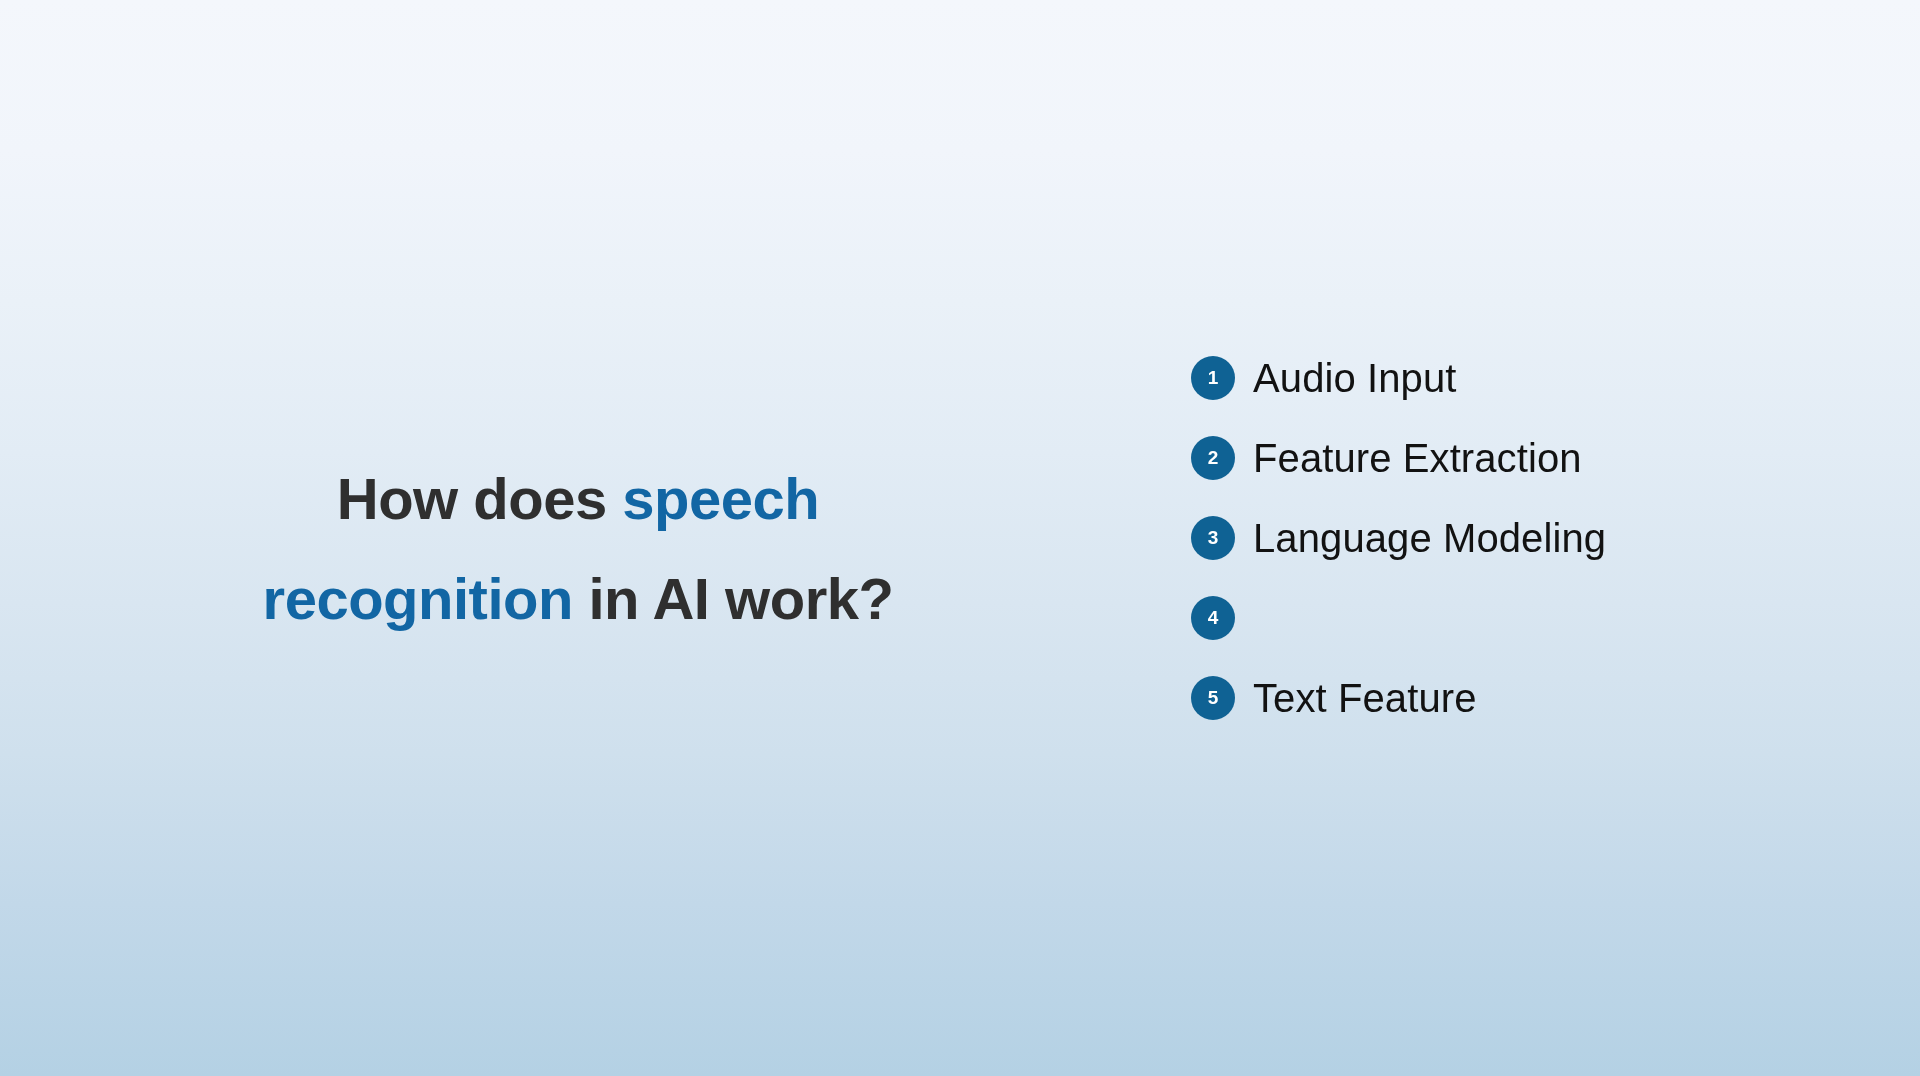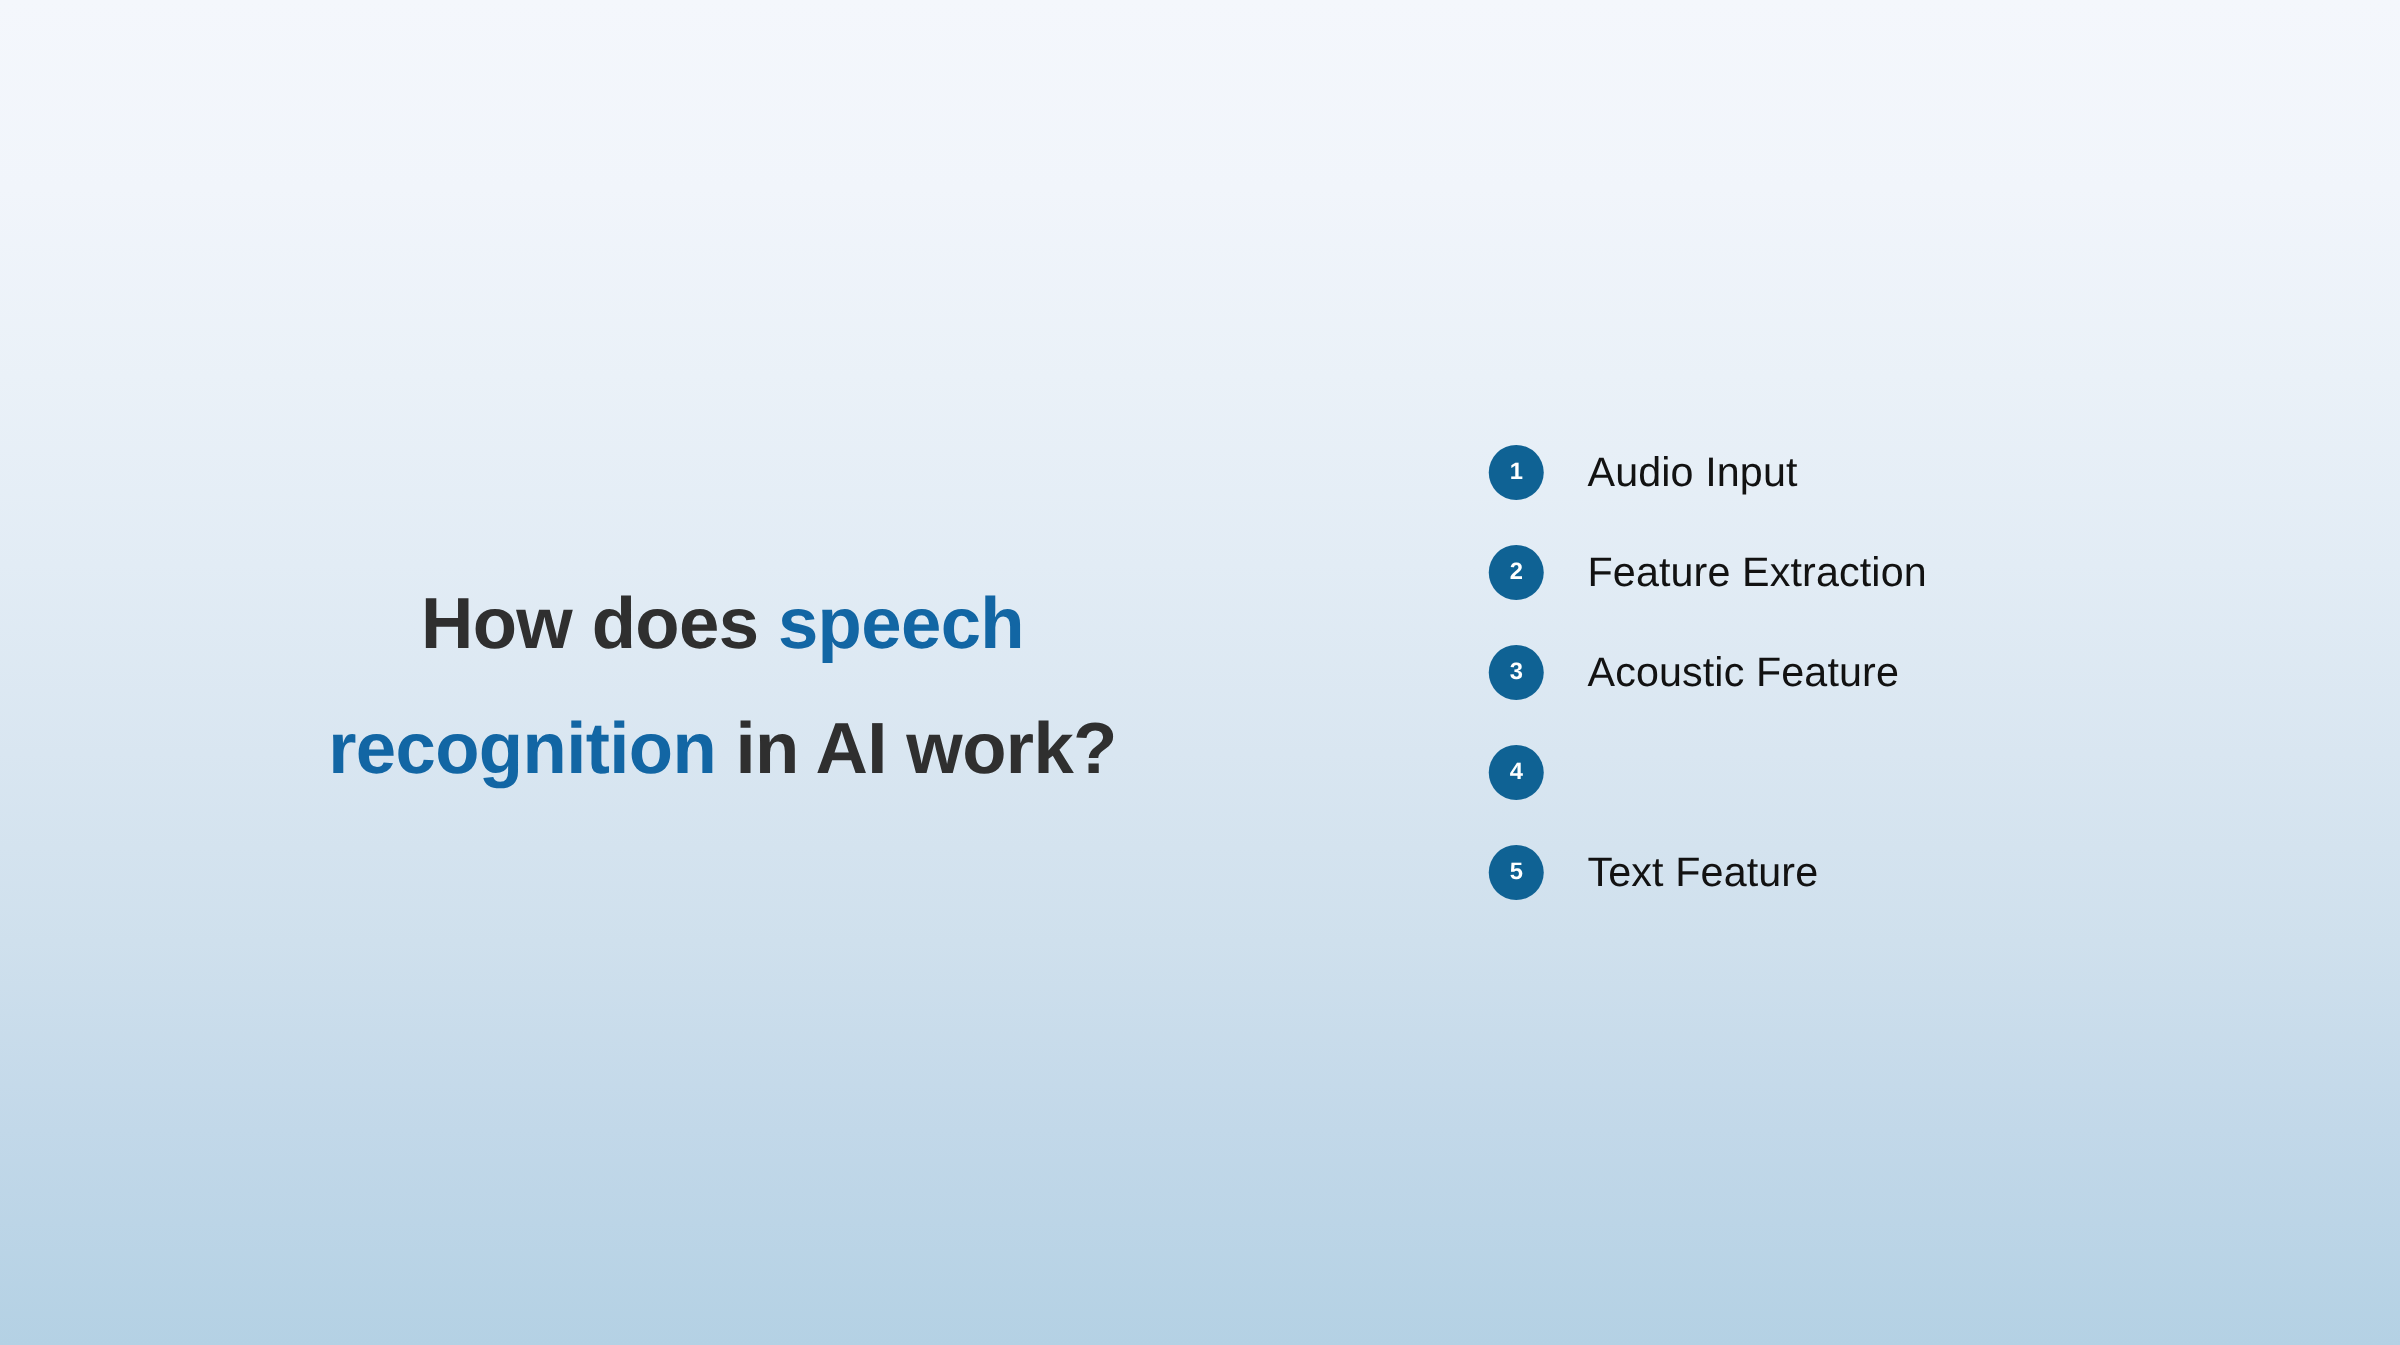--- a/index.html
+++ b/index.html
@@ -80,23 +80,23 @@
     background: #0f6294;
     color: #ffffff;
     font-family: "Liberation Sans", "DejaVu Sans", sans-serif;
     font-size: 19px;
     font-weight: 700;
     line-height: 44px;
     text-align: center;
     box-sizing: border-box;
   }
   .step-label {
-    margin-left: 35px;
+    margin-left: 18px;
     font-family: "Liberation Sans", "DejaVu Sans", sans-serif;
-    font-size: 33px;
+    font-size: 40px;
     font-weight: 300;
     color: #121212;
     letter-spacing: 0.1px;
     white-space: nowrap;
     line-height: 44px;
   }
 </style>
 </head>
 <body>
 
@@ -120,21 +120,21 @@
       <div class="step-label">Audio Input</div>
     </div>
 
     <div class="step-row">
       <div class="step-badge">2</div>
       <div class="step-label">Feature Extraction</div>
     </div>
 
     <div class="step-row">
       <div class="step-badge">3</div>
-      <div class="step-label">Acoustic Feature</div>
+      <div class="step-label">Language Modeling</div>
     </div>
 
     <div class="step-row">
       <div class="step-badge">4</div>
     </div>
 
     <div class="step-row">
       <div class="step-badge">5</div>
       <div class="step-label">Text Feature</div>
     </div>

